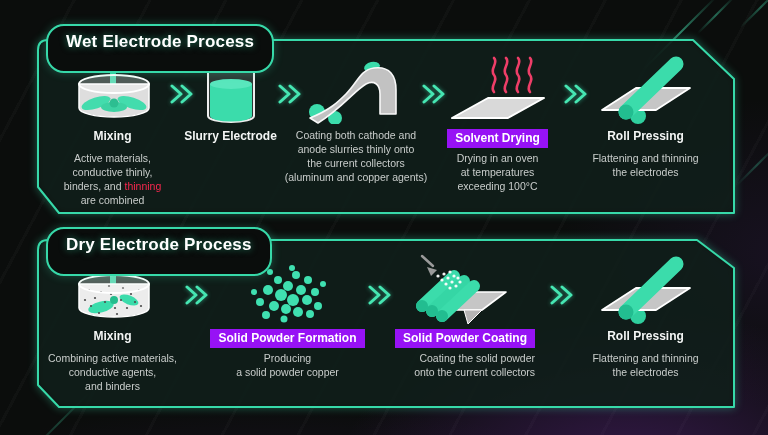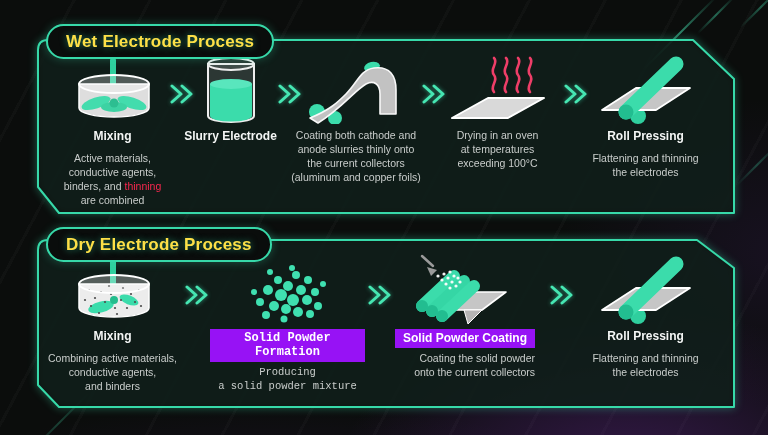--- a/index.html
+++ b/index.html
@@ -16,22 +16,22 @@
       radial-gradient(ellipse 430px 250px at 82% 110%, rgba(118,44,170,0.40), rgba(118,44,170,0) 68%),
       radial-gradient(ellipse 320px 220px at 102% 58%, rgba(90,40,140,0.16), transparent 70%),
       radial-gradient(ellipse 520px 150px at 35% 118%, rgba(86,34,128,0.22), transparent 72%);
     pointer-events:none;}
   .deco{position:absolute;height:2px;border-radius:2px;
     background:linear-gradient(90deg, transparent, rgba(70,224,176,0.55), transparent);
     transform:rotate(-45deg);}
   svg.panels{position:absolute;left:0;top:0;
     filter:drop-shadow(0 0 4px rgba(55,217,169,0.45));}
   .pill{position:absolute;z-index:5;background:#0a0d0c;border:2px solid #37d9a9;
-    border-radius:18px;color:#fde047;font-weight:bold;font-size:17px;line-height:1;
-    padding:7px 18px 7px;letter-spacing:0.2px;
+    border-radius:18px;color:#ffffff;font-weight:bold;font-size:17px;line-height:1;
+    padding:7px 18px 21px;letter-spacing:0.2px;
     box-shadow:0 0 10px rgba(55,217,169,0.30);
     text-shadow:0 0 7px rgba(53,227,171,0.55);}
   .step{position:absolute;z-index:4;text-align:center;}
   .step .icon{height:68px;display:flex;align-items:flex-end;justify-content:center;margin-bottom:5px;}
   .step .icon svg{display:block;}
   .title{font-size:12px;font-weight:bold;color:#f4f6f5;min-height:19px;}
   .badge{display:inline-block;background:#9712f5;color:#ffffff;padding:2px 8px 3px;}
   .desc{margin-top:4px;font-size:10.5px;color:#c9cdcb;line-height:1.33;white-space:pre-line;}
   .red{color:#f8274e;}
   .chev{position:absolute;z-index:4;filter:drop-shadow(0 0 2px rgba(59,220,171,0.6));}
@@ -69,21 +69,21 @@
         <ellipse cx="31" cy="45" rx="15" ry="5.5" fill="#3bdcab" transform="rotate(-18 31 45)"></ellipse>
         <ellipse cx="67" cy="45" rx="15" ry="5.5" fill="#3bdcab" transform="rotate(18 67 45)"></ellipse>
         <ellipse cx="49" cy="49" rx="13" ry="5" fill="#35d2a0"></ellipse>
         <circle cx="49" cy="45" r="4.5" fill="#24bd8d"></circle>
       </g>
       <ellipse cx="49" cy="26" rx="35" ry="9" fill="rgba(250,250,250,0.28)" stroke="#ffffff" stroke-width="2"></ellipse>
     </svg>
   </div>
   <div class="title">Mixing</div>
   <div class="desc"><span>Active materials,
-conductive agents,
+conductive thinly,
 binders, and </span><span class="red">thinning</span><span>
 are combined</span></div>
 </div>
 
 <div class="step" style="left:158px;top:56px;width:145px;">
   <div class="icon">
     <svg width="52" height="68" viewBox="0 0 52 68">
       <path d="M3,8 L3,60 A23 6 0 0 0 49 60 L49,8 Z" fill="rgba(255,255,255,0.12)" stroke="#eeeeee" stroke-width="2"></path>
       <path d="M5,28 L5,60 A21 5.5 0 0 0 47 60 L47,28 Z" fill="#3bdcab"></path>
       <ellipse cx="26" cy="28" rx="21" ry="5" fill="#59e6bd"></ellipse>
@@ -98,35 +98,36 @@
     <svg width="96" height="70" viewBox="0 0 96 70">
       <circle cx="9" cy="58" r="8" fill="#3bdcab"></circle>
       <circle cx="27" cy="64" r="7" fill="#3bdcab"></circle>
       <ellipse cx="64" cy="13" rx="8" ry="5" fill="#3bdcab" transform="rotate(-12 64 13)"></ellipse>
       <path d="M2,64 C22,56 30,48 38,40 C50,28 52,16 66,14 C82,12 88,22 88,36 L88,60 L72,60 L72,40 C72,30 66,26 58,30 C46,37 34,54 10,69 Z" fill="#c2c2c2" stroke="#f8f8f8" stroke-width="1.6" stroke-linejoin="round"></path>
     </svg>
   </div>
   <div class="desc">Coating both cathode and
 anode slurries thinly onto
 the current collectors
-(aluminum and copper foils)</div>
+(aluminum and copper agents)</div>
 </div>
 
 <div class="step" style="left:425px;top:56px;width:145px;">
   <div class="icon">
     <svg width="100" height="70" viewBox="0 0 100 70">
       <g stroke="#ee3e68" stroke-width="2.6" fill="none" stroke-linecap="round">
         <path d="M46,4 c5,5 -5,11 0,17 c5,6 -5,11 0,17"></path>
         <path d="M58,4 c5,5 -5,11 0,17 c5,6 -5,11 0,17"></path>
         <path d="M70,4 c5,5 -5,11 0,17 c5,6 -5,11 0,17"></path>
         <path d="M82,4 c5,5 -5,11 0,17 c5,6 -5,11 0,17"></path>
       </g>
       <polygon points="4,64 60,64 96,44 40,44" fill="#d9d9d9" stroke="#ffffff" stroke-width="2" stroke-linejoin="round"></polygon>
     </svg>
   </div>
+  <div class="title"><span class="badge">Solvent Drying</span></div>
   <div class="desc">Drying in an oven
 at temperatures
 exceeding 100°C</div>
 </div>
 
 <div class="step" style="left:573px;top:56px;width:145px;">
   <div class="icon">
     <svg width="96" height="70" viewBox="0 0 96 70">
       <circle cx="40" cy="62" r="8" fill="#2fcf9e"></circle>
       <polygon points="4,56 58,56 92,34 38,34" fill="#c6c6c6" stroke="#ffffff" stroke-width="1.8" stroke-linejoin="round"></polygon>
@@ -194,21 +195,21 @@
       </g>
       <ellipse cx="49" cy="26" rx="35" ry="9" fill="rgba(250,250,250,0.30)" stroke="#ffffff" stroke-width="2"></ellipse>
     </svg>
   </div>
   <div class="title">Mixing</div>
   <div class="desc">Combining active materials,
 conductive agents,
 and binders</div>
 </div>
 
-<div class="step" style="left:210px;top:256px;width:155px;font-family:Liberation Mono, monospace;">
+<div class="step" style="left:210px;top:256px;width:155px;">
   <div class="icon">
     <svg width="96" height="62" viewBox="0 0 96 62">
       <g fill="#3fe0b0">
         <circle cx="20" cy="40" r="4"></circle>
           <circle cx="28" cy="28" r="5"></circle>
           <circle cx="34" cy="44" r="5"></circle>
         <circle cx="38" cy="18" r="4"></circle>
           <circle cx="41" cy="33" r="6"></circle>
           <circle cx="46" cy="47" r="5"></circle>
         <circle cx="48" cy="24" r="5"></circle>
@@ -225,21 +226,21 @@
           <circle cx="14" cy="30" r="3"></circle>
         <circle cx="83" cy="22" r="3"></circle>
           <circle cx="44" cy="57" r="3.5"></circle>
           <circle cx="52" cy="6" r="3"></circle>
         <circle cx="30" cy="10" r="3"></circle>
       </g>
     </svg>
   </div>
   <div class="title"><span class="badge">Solid Powder Formation</span></div>
   <div class="desc">Producing
-a solid powder mixture</div>
+a solid powder copper</div>
 </div>
 
 <div class="step" style="left:380px;top:256px;width:155px;text-align:right;">
   <div class="icon">
     <svg width="100" height="74" viewBox="0 0 100 74">
       <polygon points="36,60 74,60 98,42 60,42" fill="#c6c6c6" stroke="#ffffff" stroke-width="1.6" stroke-linejoin="round"></polygon>
       <polygon points="56,60 74,60 60,74" fill="#b5b5b5" stroke="#ffffff" stroke-width="1"></polygon>
       <line x1="14" y1="56" x2="46" y2="26" stroke="#3bdcab" stroke-width="12" stroke-linecap="round"></line>
       <line x1="24" y1="61" x2="56" y2="31" stroke="#35d6a5" stroke-width="12" stroke-linecap="round"></line>
       <line x1="34" y1="66" x2="66" y2="36" stroke="#3bdcab" stroke-width="12" stroke-linecap="round"></line>

